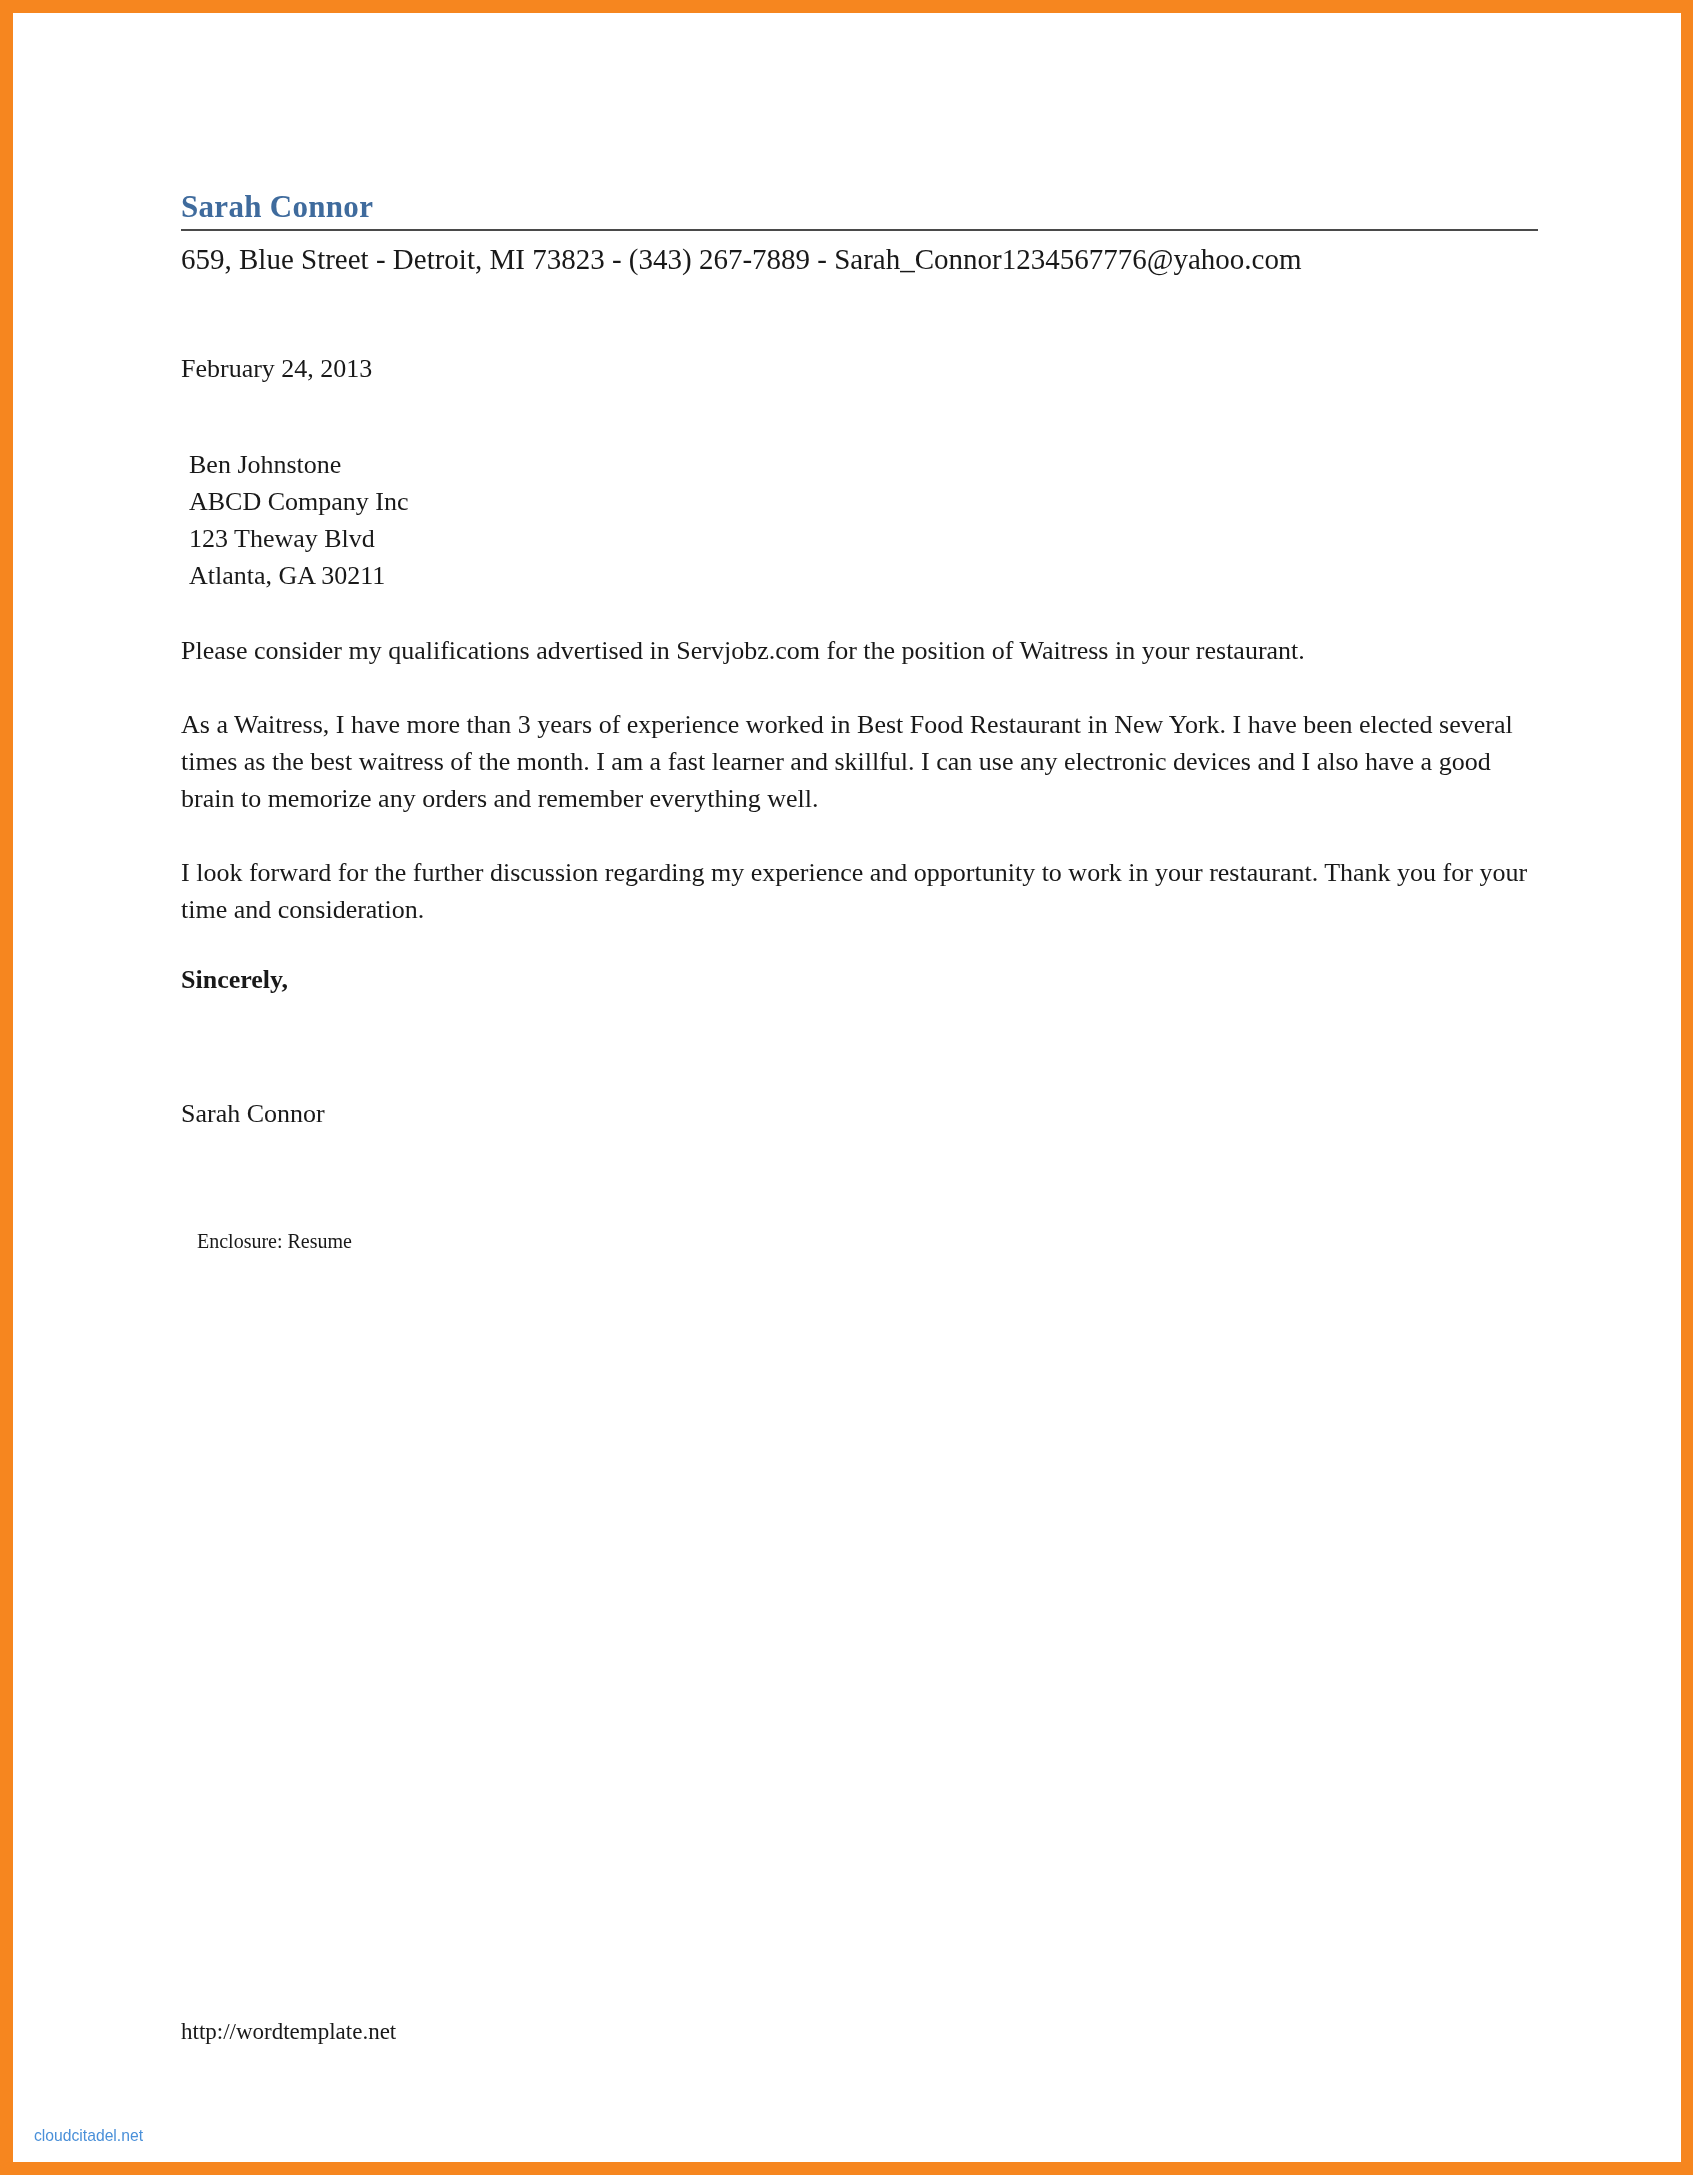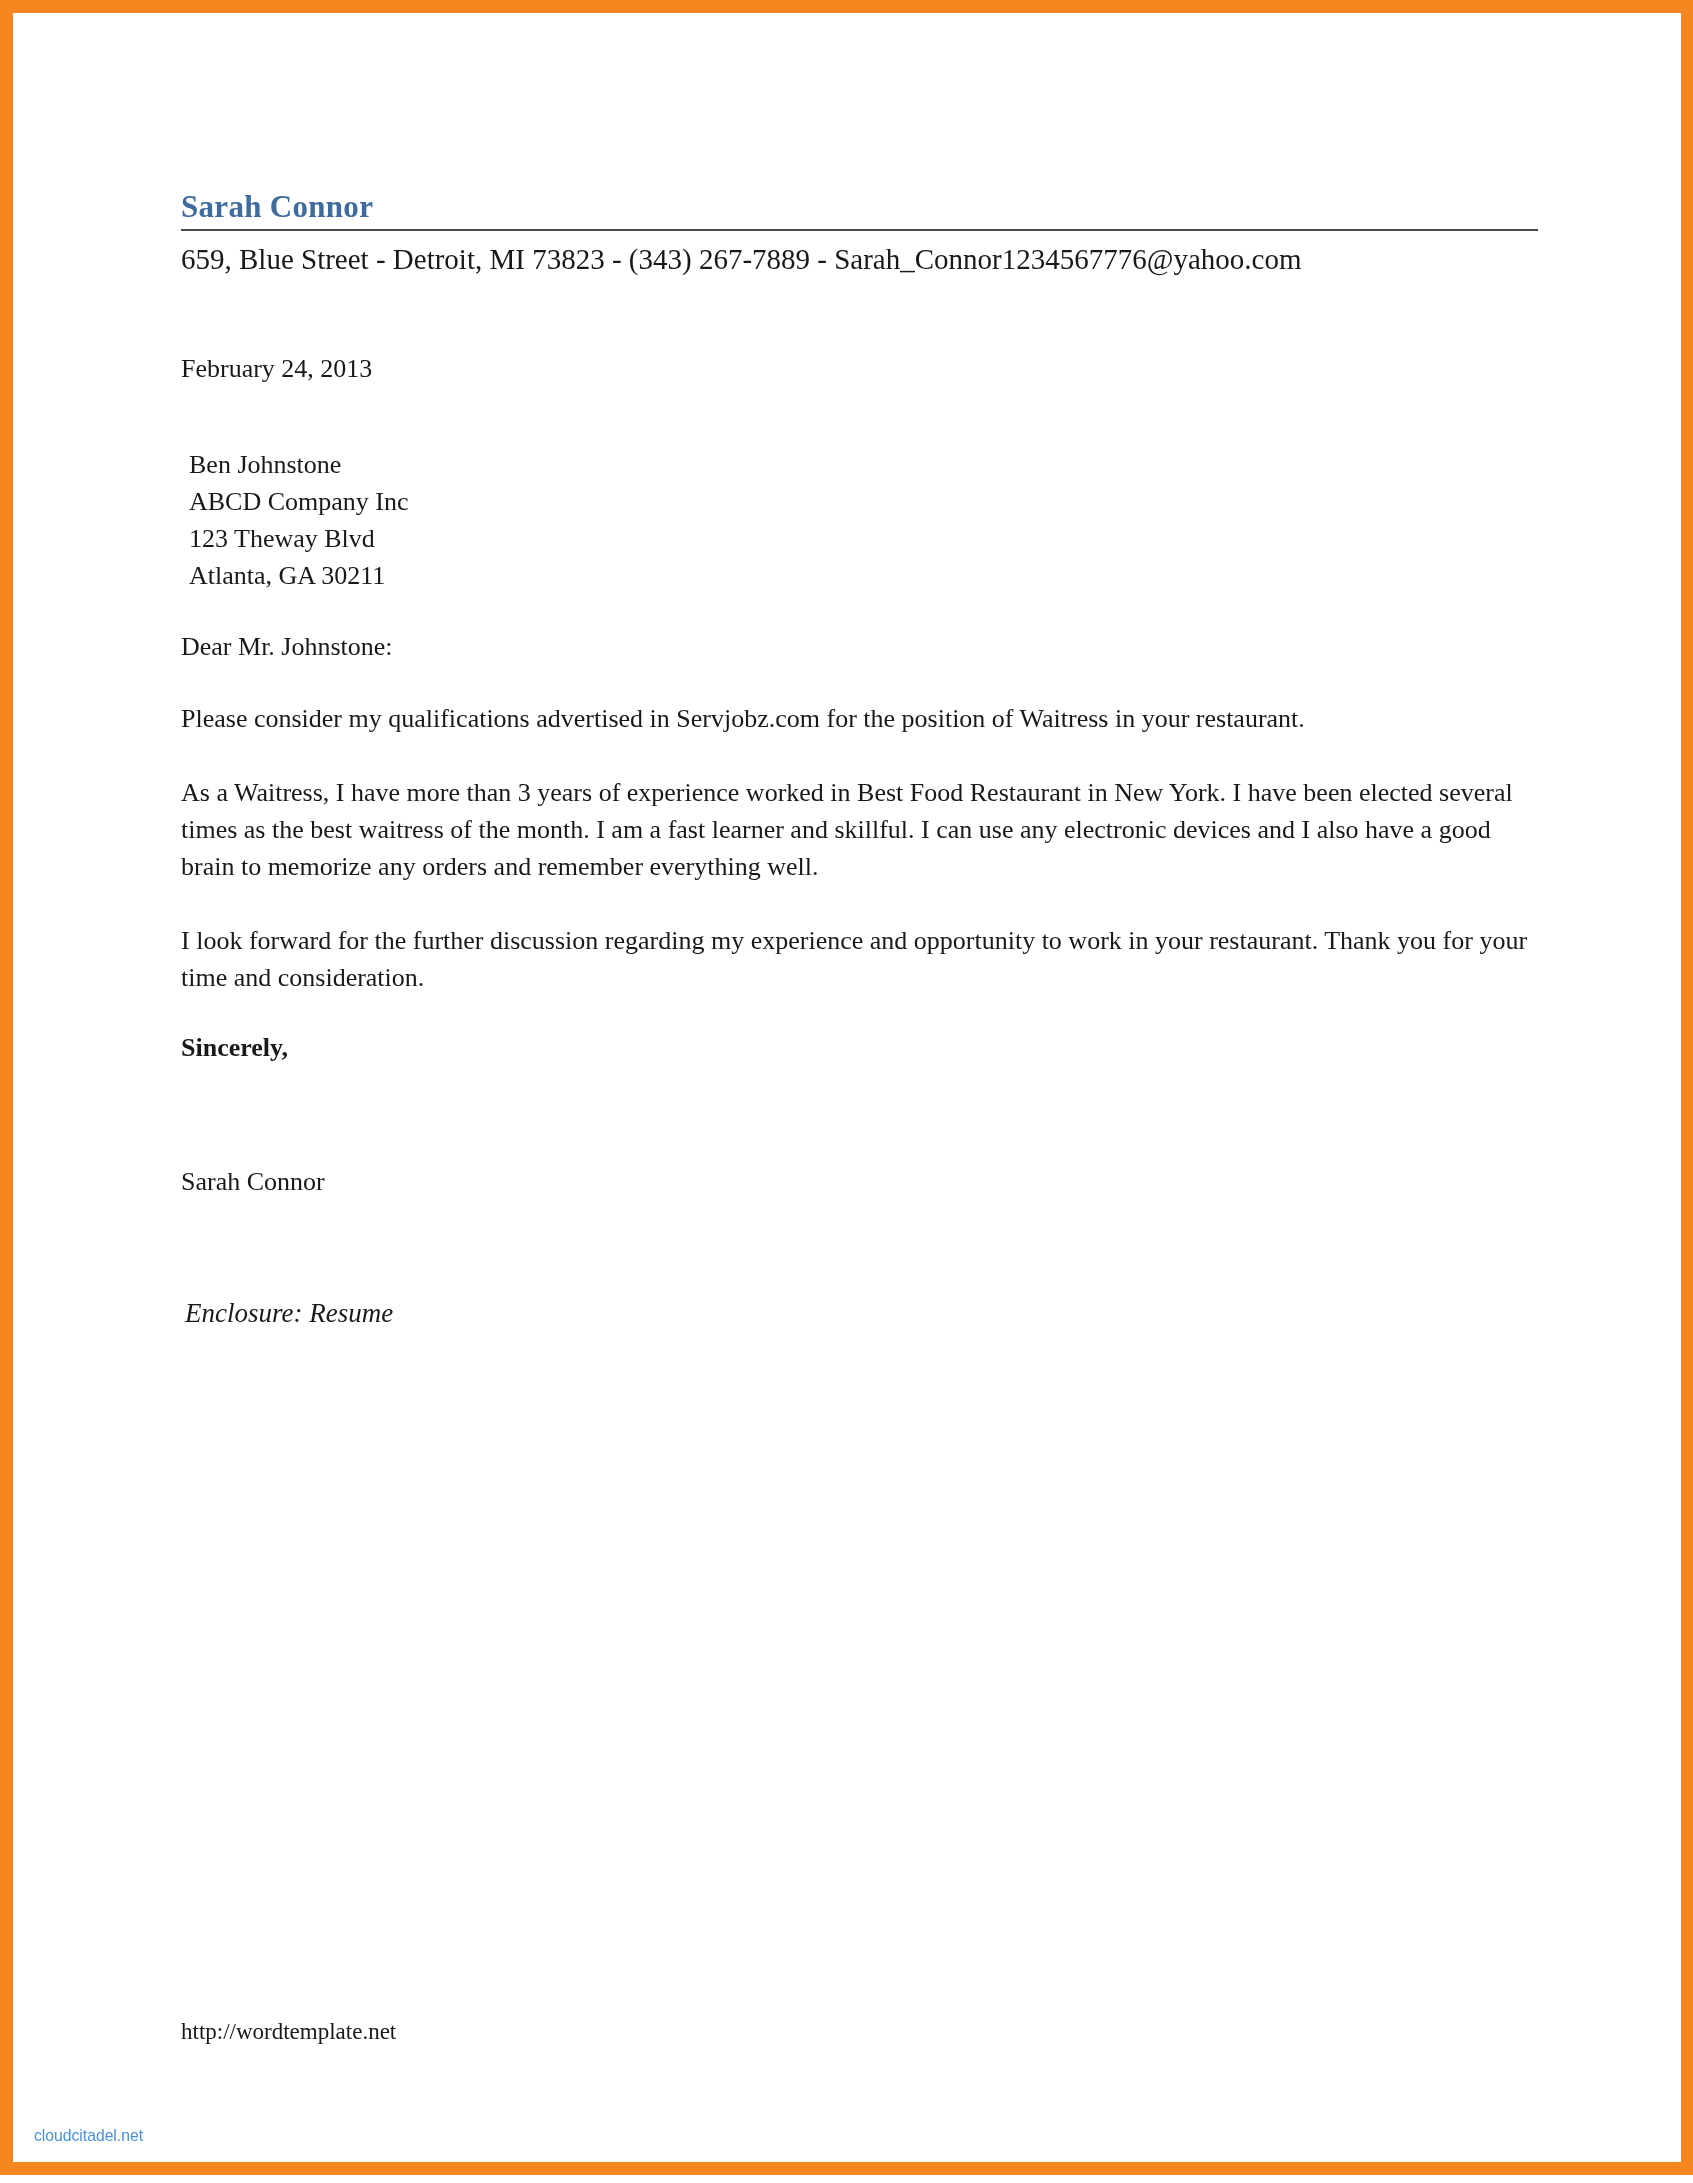--- a/index.html
+++ b/index.html
@@ -62,23 +62,22 @@
   .closing {
     font-size: 26px;
     margin: 0 0 104px 0;
     font-weight: bold;
   }
   .signature {
     font-size: 26px;
     margin: 0 0 101px 0;
   }
   .enclosure {
-    font-size: 27px;
-    margin: 4px;
-    font-style: italic;
+    font-size: 20px;
+    margin: 16px;
   }
   .footer-url {
     position: absolute;
     left: 168px;
     bottom: 117px;
     font-size: 23px;
     font-family: "Liberation Serif", serif;
     color: #191919;
   }
   .watermark-left {
@@ -112,21 +111,20 @@
 
     <div class="date-line">February 24, 2013</div>
 
     <div class="recipient-block">
       <div>Ben Johnstone</div>
       <div>ABCD Company Inc</div>
       <div>123 Theway Blvd</div>
       <div>Atlanta, GA 30211</div>
     </div>
 
-    <div class="salutation">Dear Mr. Johnstone:</div>
 
     <div class="para">Please consider my qualifications advertised in Servjobz.com for the position of Waitress in your restaurant.</div>
 
     <div class="para">As a Waitress, I have more than 3 years of experience worked in Best Food Restaurant in New York. I have been elected several times as the best waitress of the month. I am a fast learner and skillful. I can use any electronic devices and I also have a good brain to memorize any orders and remember everything well.</div>
 
     <div class="para">I look forward for the further discussion regarding my experience and opportunity to work in your restaurant. Thank you for your time and consideration.</div>
 
     <div class="closing">Sincerely,</div>
 
     <div class="signature">Sarah Connor</div>

